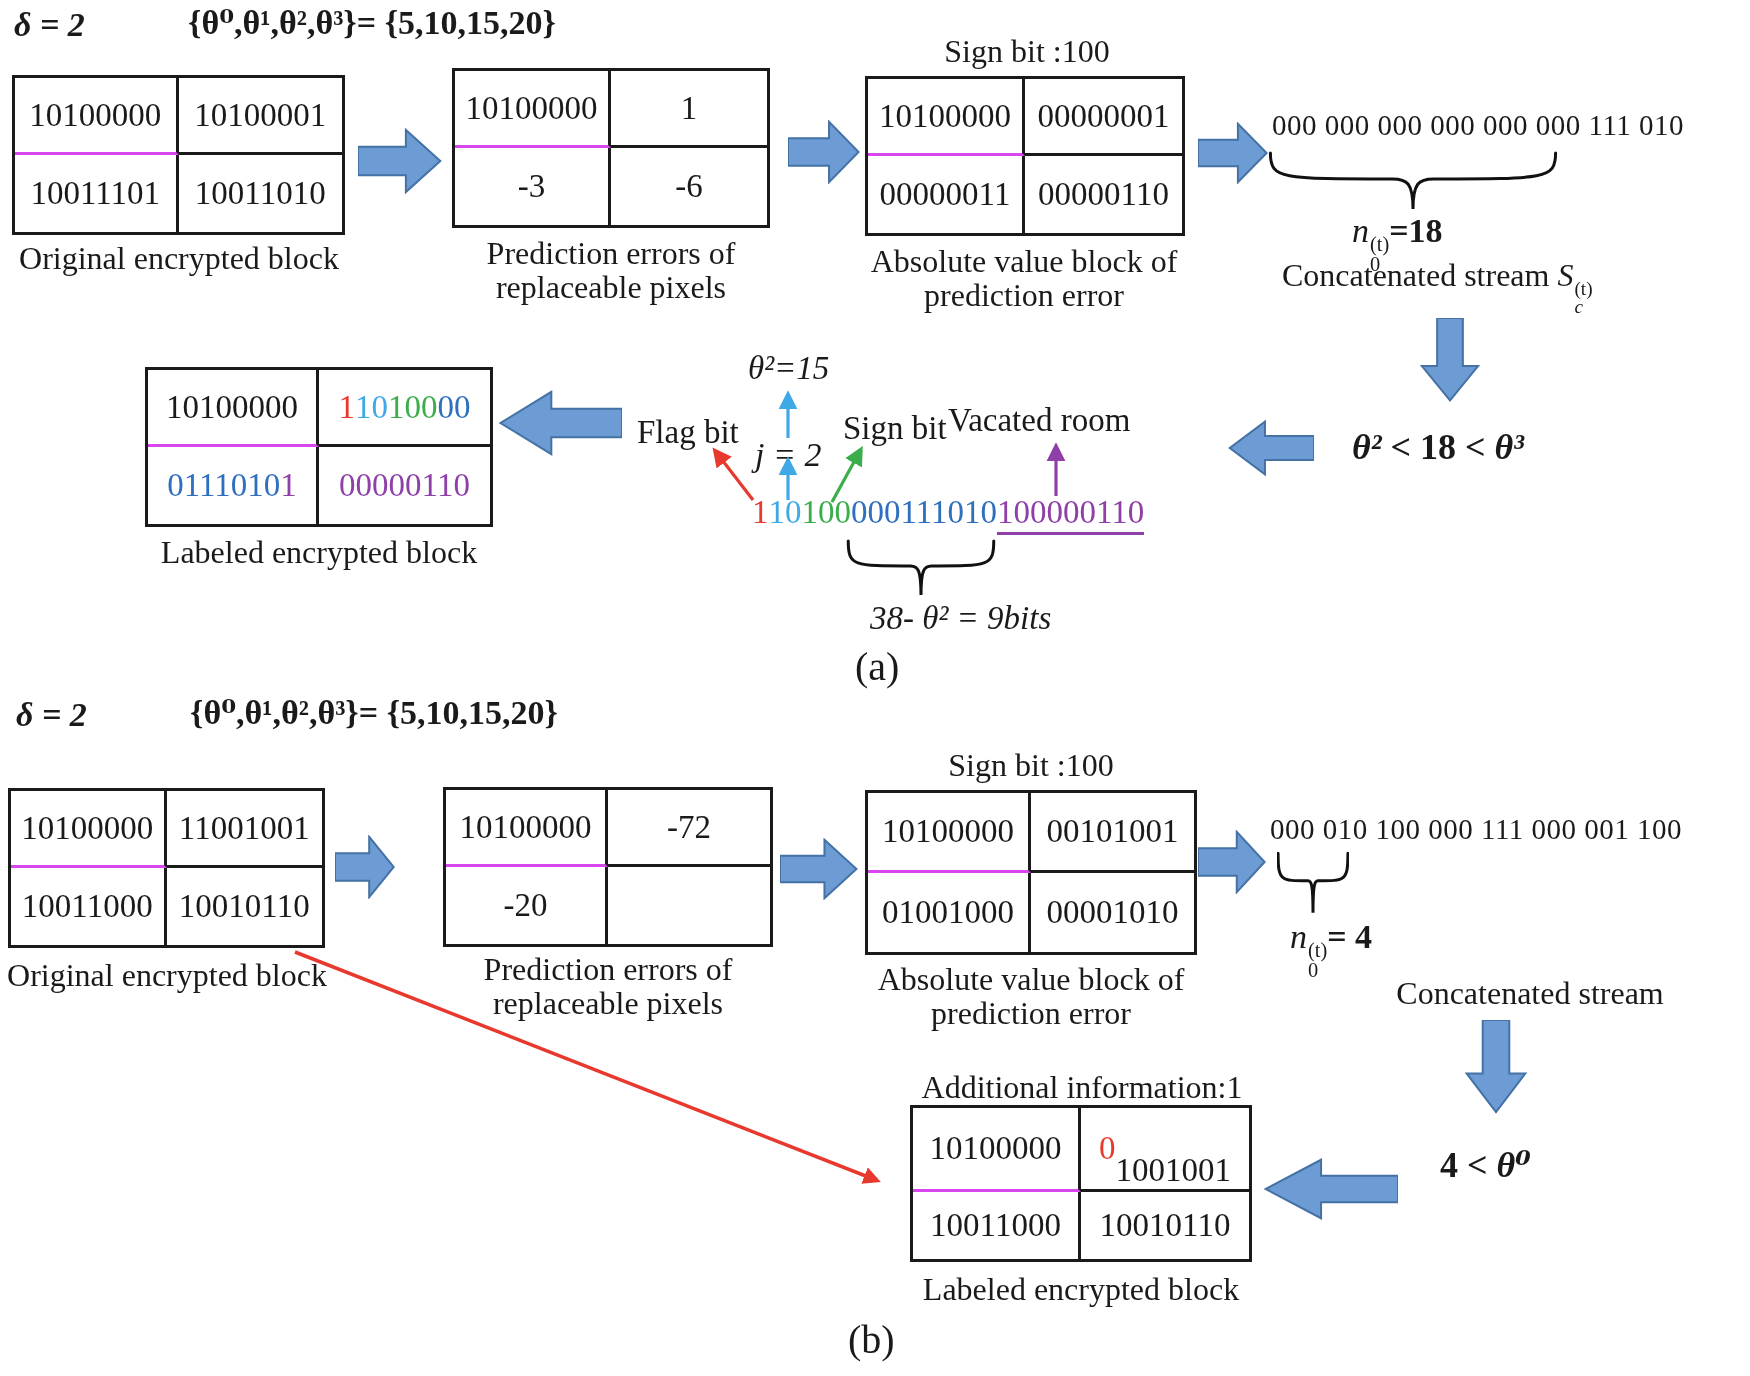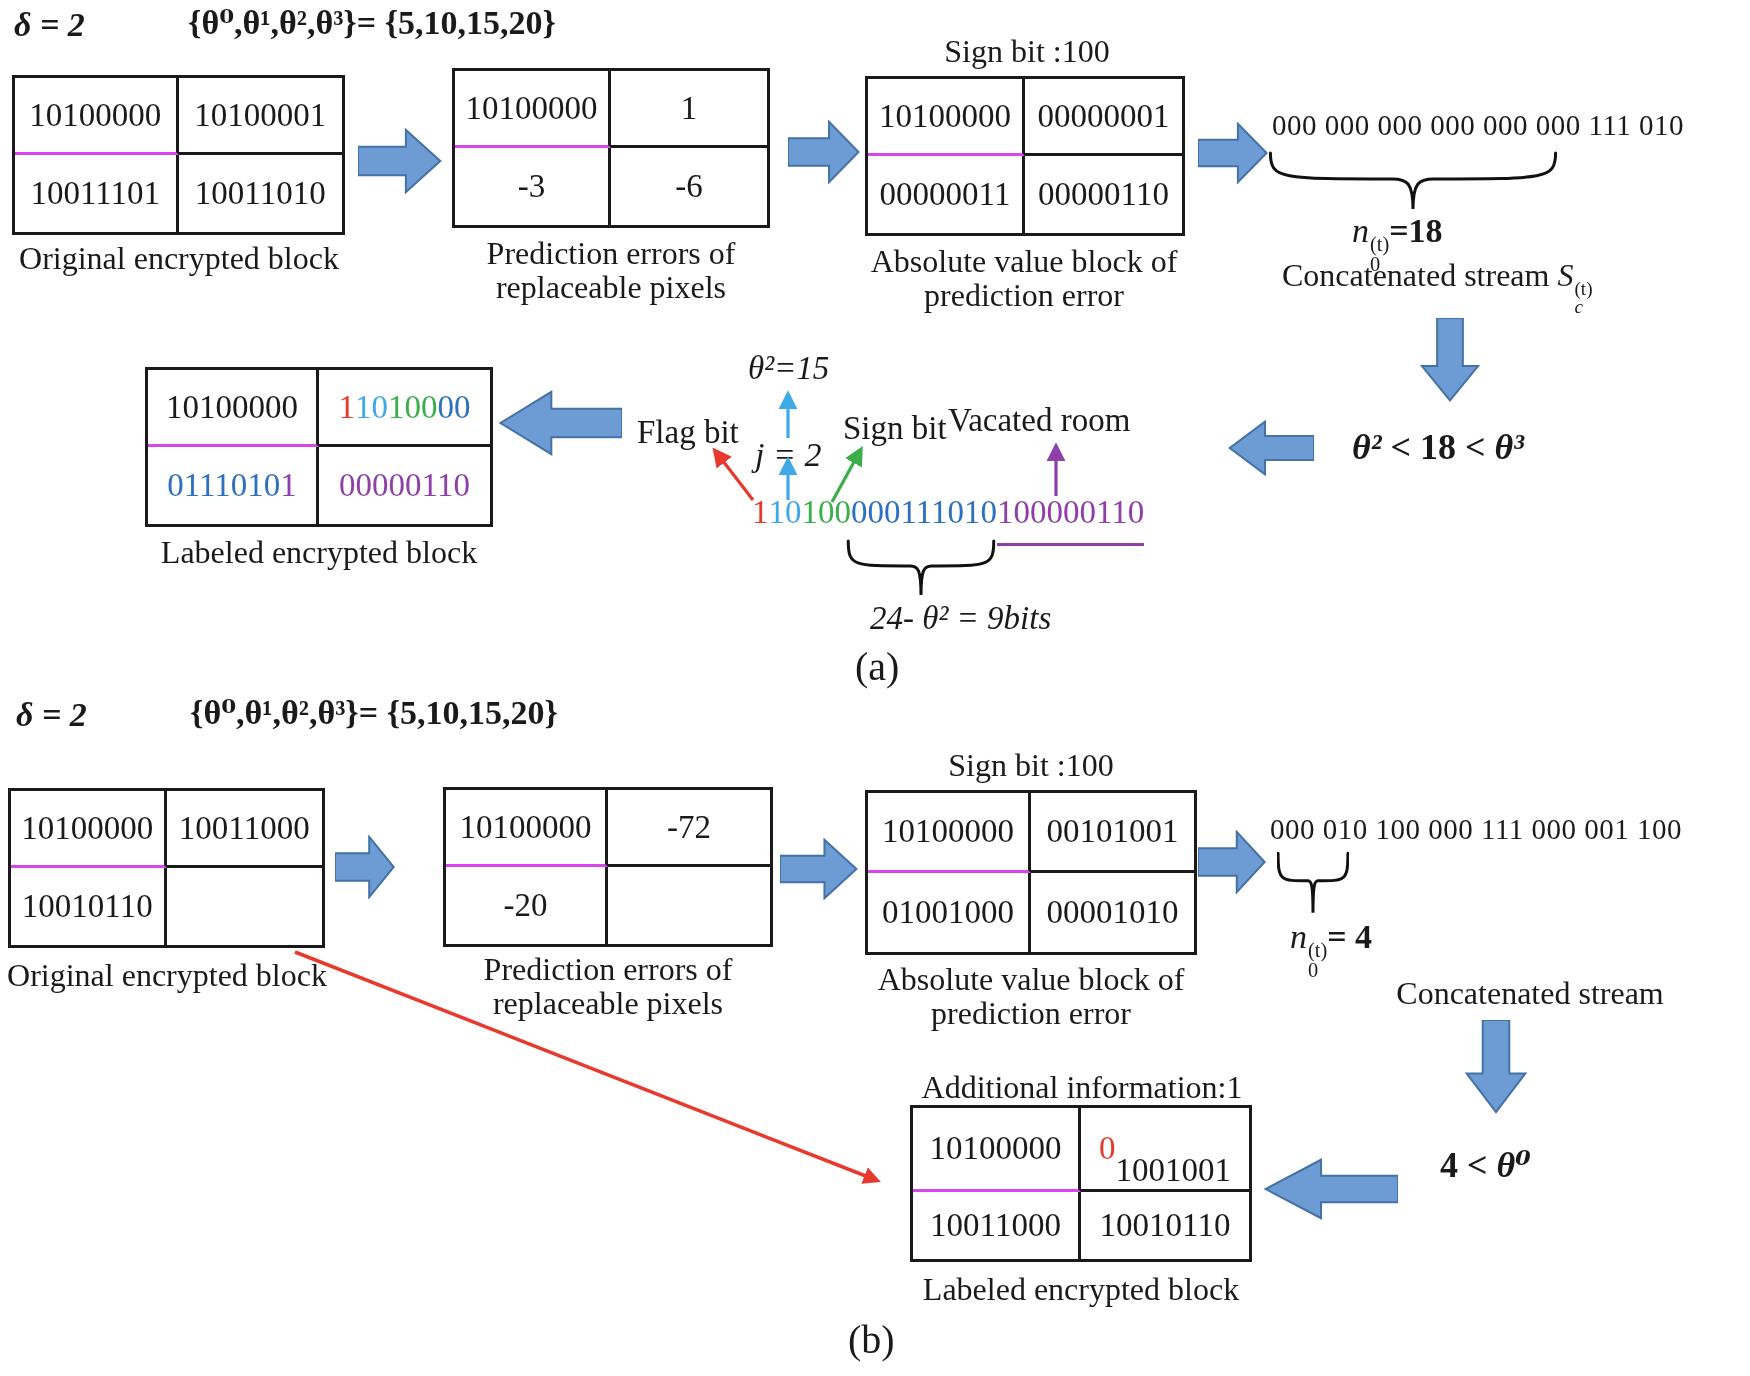--- a/index.html
+++ b/index.html
@@ -12,21 +12,21 @@
   .abs{position:absolute;}
   .tbl{position:absolute;display:grid;grid-template-columns:1fr 1fr;grid-template-rows:1fr 1fr;border:3px solid #1a1a1a;background:#fff;box-sizing:border-box;}
   .tbl .cell{display:flex;align-items:center;justify-content:center;font-size:33px;box-sizing:border-box;}
   .tbl .cell:nth-child(1){border-right:3px solid #1a1a1a;border-bottom:3px solid #d946ef;}
   .tbl .cell:nth-child(2){border-bottom:3px solid #1a1a1a;}
   .tbl .cell:nth-child(3){border-right:3px solid #1a1a1a;}
   .block-arrow polygon{fill:#6D9BD3;stroke:#4472A4;stroke-width:2;vector-effect:non-scaling-stroke;}
   .brace path{fill:none;stroke:#111;stroke-width:3;stroke-linecap:round;vector-effect:non-scaling-stroke;}
   .stack{display:inline-flex;flex-direction:column;align-items:flex-start;font-size:0.60em;line-height:0.95;vertical-align:-0.45em;margin-left:1px;}
   .segrow{display:flex;}
-  .u{border-bottom:3px solid #8E3FA8;padding-bottom:13px;}
+  .u{border-bottom:3px solid #8E3FA8;padding-bottom:2px;}
   [data-color="red"]{color:#E8392E;}
   [data-color="cyan"]{color:#3FA9E8;}
   [data-color="green"]{color:#3BAE4C;}
   [data-color="blue"]{color:#2E6FC0;}
   [data-color="purple"]{color:#8E3FA8;}
   [data-color="black"]{color:#1a1a1a;margin-top:44px;}
 </style>
 </head>
 <body>
 
@@ -145,21 +145,21 @@
   <div class="txt segrow" style="left:752px;top:494px;font-size:33px">
     <span data-color="red">1</span>
     <span data-color="cyan">10</span>
     <span data-color="green">100</span>
     <span data-color="blue">000111010</span>
     <span class="u" data-color="purple">100000110</span>
   </div>
   <svg class="abs brace" style="left:846px;top:538px;width:150px;height:60px" viewBox="0 0 200 60" preserveAspectRatio="none">
       <path d="M3,3 C3,28 10,28 86,28 C96,28 100,32 100,57 C100,32 104,28 114,28 C190,28 197,28 197,3"></path>
     </svg>
-  <div class="txt i" style="left:870px;top:600px;font-size:33px">24- θ² = 9bits</div>
+  <div class="txt i" style="left:870px;top:600px;font-size:33px">38- θ² = 9bits</div>
   <div class="txt" style="left:855px;top:645px;font-size:40px">(a)</div>
 
   <svg class="abs block-arrow" style="left:498px;top:390px;width:124px;height:66px" viewBox="0 0 100 70" preserveAspectRatio="none">
       <polygon points="100,20 43,20 43,2 2,35 43,68 43,50 100,50"></polygon>
     </svg>
 
   <div class="tbl" style="left:145px;top:367px;width:348px;height:160px">
     <div class="cell">10100000</div>
     <div class="cell segrow">
       <span data-color="red">1</span>
@@ -175,20 +175,21 @@
       <span data-color="purple">00000110</span>
     </div>
   </div>
   <div class="txt center" style="left:319px;top:535px;font-size:32px">Labeled encrypted block</div>
 
   <div class="txt b i" style="left:16px;top:696px;font-size:34px">δ = 2</div>
   <div class="txt b" style="left:190px;top:694px;font-size:34px">{θ⁰,θ¹,θ²,θ³}= {5,10,15,20}</div>
 
   <div class="tbl" style="left:8px;top:788px;width:317px;height:160px">
     <div class="cell">10100000</div>
+    <div class="cell">11001001</div>
     <div class="cell">10011000</div>
     <div class="cell">10010110</div>
   </div>
   <div class="txt center" style="left:167px;top:958px;font-size:32px">Original encrypted block</div>
 
   <svg class="abs block-arrow" style="left:335px;top:835px;width:60px;height:64px" viewBox="0 0 100 70" preserveAspectRatio="none">
       <polygon points="0,20 57,20 57,2 98,35 57,68 57,50 0,50"></polygon>
     </svg>
 
   <div class="tbl" style="left:443px;top:787px;width:330px;height:160px">

